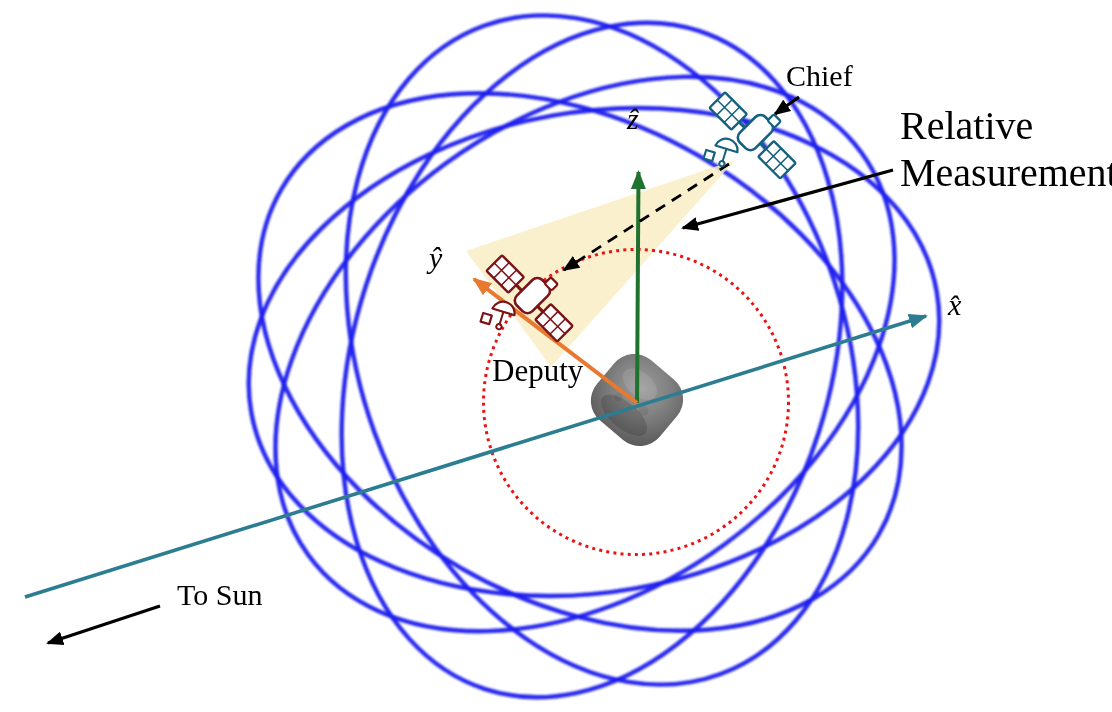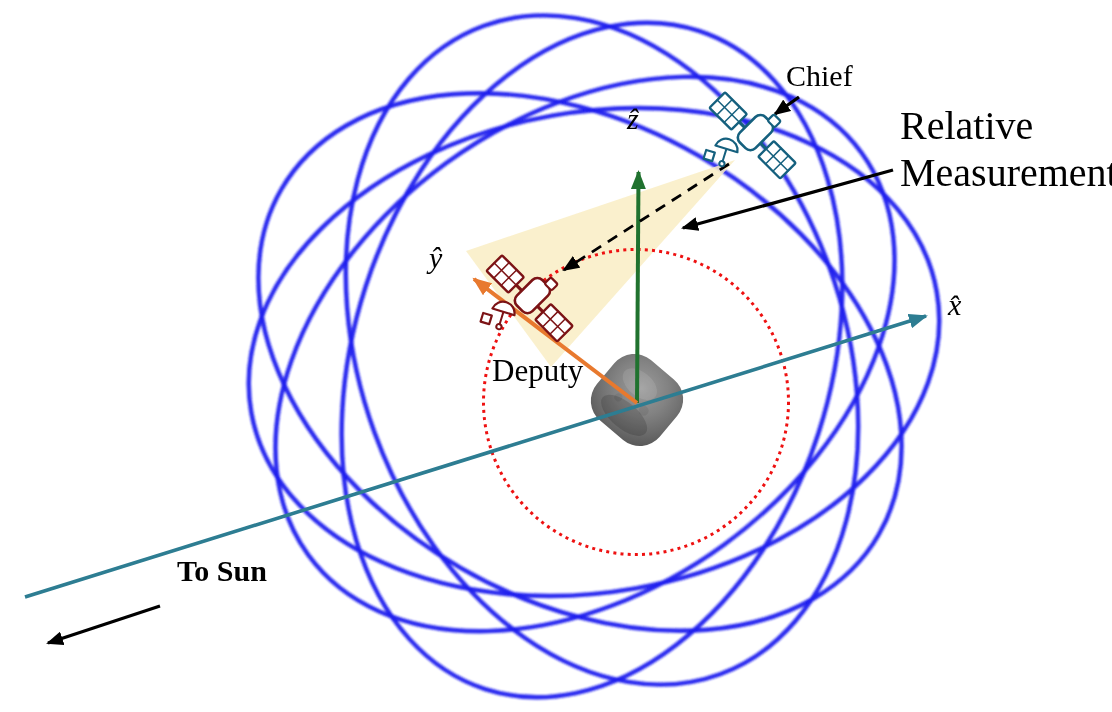--- a/index.html
+++ b/index.html
@@ -3,21 +3,21 @@
 <meta charset="utf-8">
 <style>
   html,body{margin:0;padding:0;background:#fff;}
   .stage{position:relative;width:1112px;height:712px;background:#fff;overflow:hidden;
          font-family:"Liberation Serif",serif;}
   .stage svg{position:absolute;left:0;top:0;}
   .fig-label{position:absolute;color:#000;white-space:pre-line;}
   .lbl-chief{left:786px;top:59px;font-size:30px;}
   .lbl-relmeas{left:900px;top:102px;font-size:40px;line-height:47px;}
   .lbl-deputy{left:492px;top:353px;font-size:31px;}
-  .lbl-tosun{left:177px;top:554px;font-size:30px;font-weight:bold;}
+  .lbl-tosun{left:177px;top:578px;font-size:30px;}
   .axis-label{position:absolute;color:#000;font-style:italic;font-size:30px;}
   .lbl-x{left:948px;top:288px;}
   .lbl-y{left:429px;top:241px;}
   .lbl-z{left:627px;top:102px;}
 
   .orbit{fill:none;stroke:var(--c-orbit);stroke-width:4.4;stroke-opacity:0.95;}
   .cone{fill:var(--c-sensor-cone);fill-opacity:0.85;stroke:none;}
   .range{fill:none;stroke:var(--c-range-circle);stroke-width:3;stroke-dasharray:3 4.2;}
   .ax-x{stroke:var(--c-x-axis);stroke-width:3.6;}
   .ax-z{stroke:var(--c-z-axis);stroke-width:4;}

